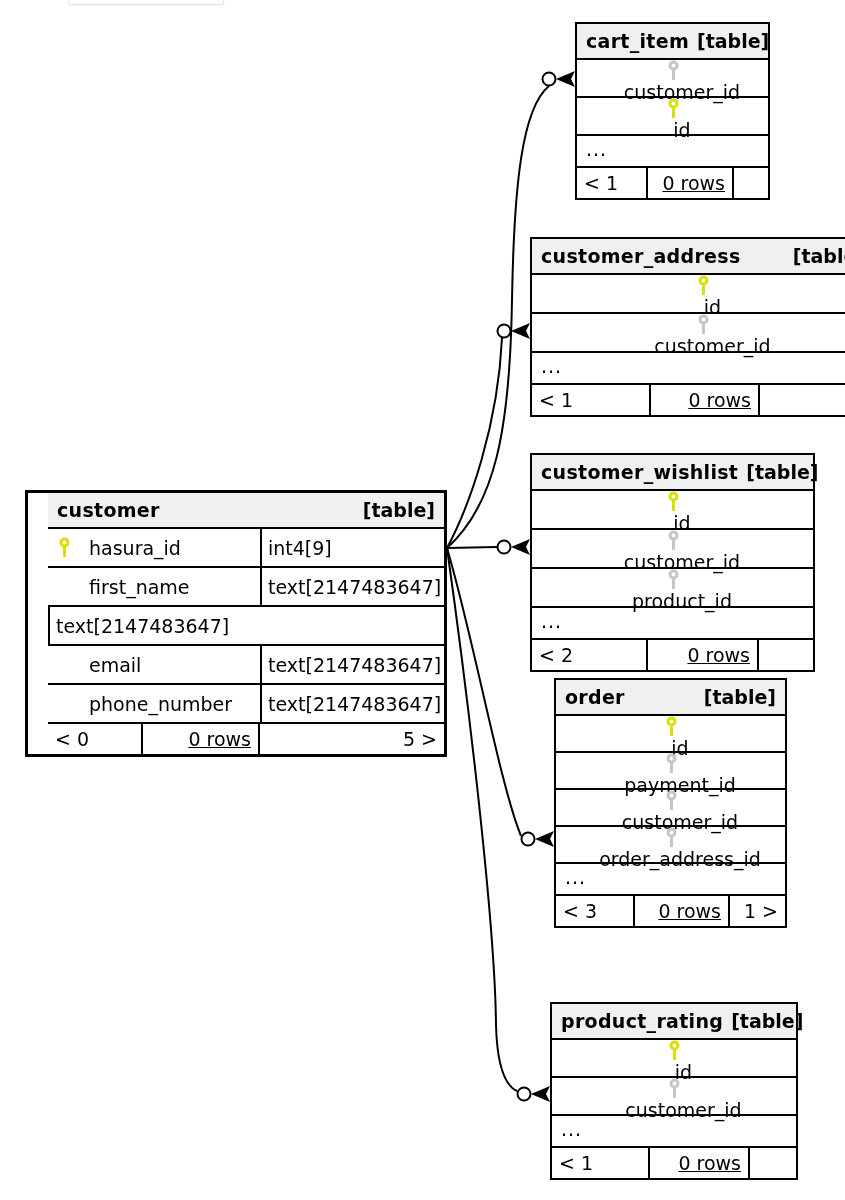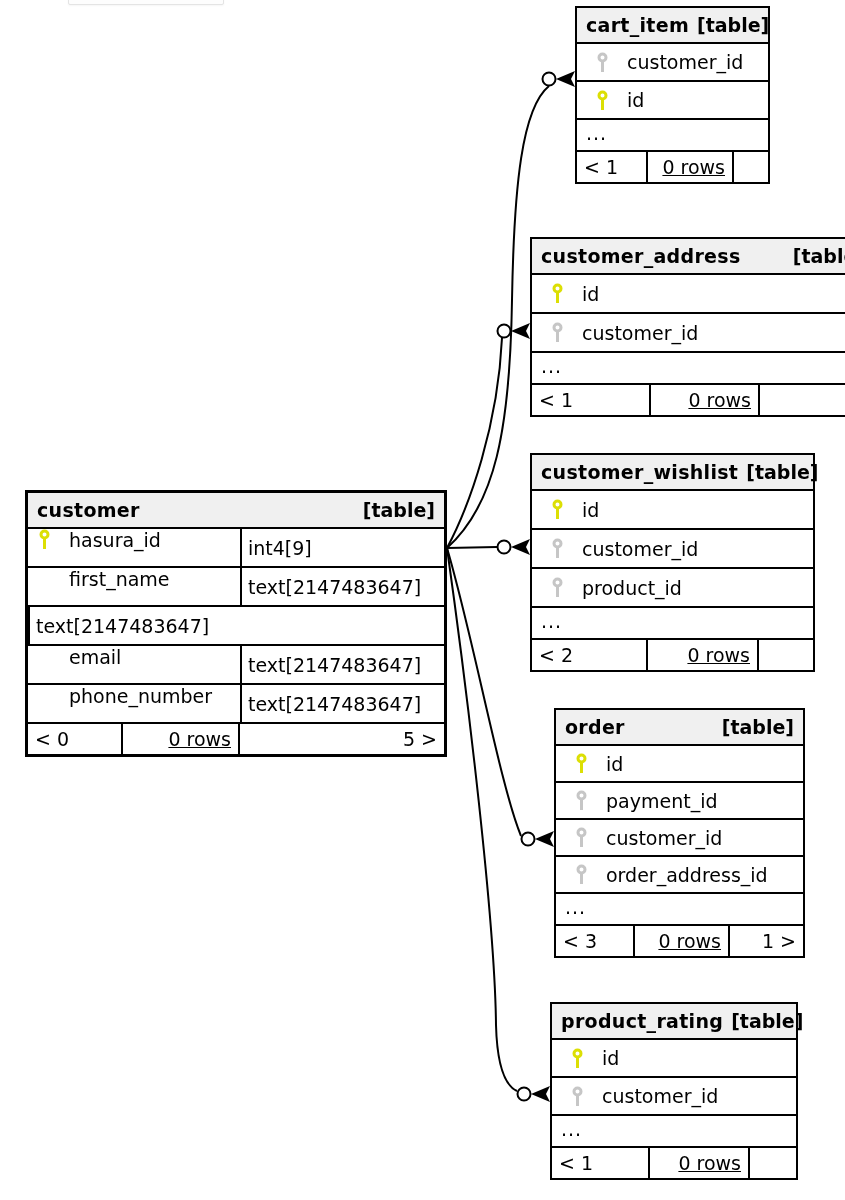--- a/index.html
+++ b/index.html
@@ -51,20 +51,21 @@
   }
   .tbl {
     position: absolute;
     background: #ffffff;
     border: 2px solid #000000;
     box-sizing: border-box;
     font-size: 19px;
   }
   .tbl.focal {
     border-width: 3px;
+    padding-left: 20px;
   }
   .th {
     display: flex;
     align-items: center;
     justify-content: space-between;
     gap: 8px;
     height: 36px;
     box-sizing: border-box;
     padding: 0 9px 0 9px;
     background: var(--header-bg, #f0f0f0);
@@ -80,20 +81,21 @@
     white-space: nowrap;
   }
   .r {
     display: flex;
     align-items: center;
     height: 39px;
     box-sizing: border-box;
     padding-left: 19px;
     border-bottom: 2px solid #000000;
     background: #ffffff;
+    flex-direction: column;
   }
   .tbl.h37 .r { height: 37px; }
   .tbl.h38 .r { height: 38px; }
   .k {
     display: inline-flex;
     width: 13px;
     justify-content: center;
     margin-right: 18px;
     flex: 0 0 auto;
   }
@@ -103,21 +105,21 @@
   .cn { white-space: nowrap; }
   .grid-r {
     display: grid;
     grid-template-columns: 212px auto;
     height: 39px;
     box-sizing: border-box;
     border-bottom: 2px solid #000000;
   }
   .grid-r .left {
     display: flex;
-    align-items: flex-start;
+    align-items: center;
     padding-left: 10px;
   }
   .grid-r .type {
     display: flex;
     align-items: center;
     border-left: 2px solid #000000;
     padding-left: 6px;
     white-space: nowrap;
   }
   .dots {
@@ -184,21 +186,21 @@
       <polygon points="535,839 554,831 550,839 554,847"></polygon>
     </g>
 
     <g>
       <path d="M447,548 C467,690 495,920 496,1025 C497,1062 504,1085 517,1091"></path>
       <circle cx="524" cy="1094" r="6.5"></circle>
       <polygon points="531,1094 550,1086 546,1094 550,1102"></polygon>
     </g>
   </svg>
 
-  <div class="tbl h38" style="left:575px;top:6px;width:195px">
+  <div class="tbl h38" style="left:575px;top:22px;width:195px">
     <div class="th">
       <span class="tn">cart_item</span>
       <span class="tt">[table]</span>
     </div>
     <div class="r">
       <span class="k fk">
           <svg width="13" height="21" viewBox="0 0 13 21">
             <circle cx="6.5" cy="5.5" r="3.5" fill="none" stroke="currentColor" stroke-width="3"></circle>
             <line x1="6.5" y1="9" x2="6.5" y2="20" stroke="currentColor" stroke-width="3"></line>
           </svg>
@@ -334,21 +336,21 @@
         </span>
       <span class="type">text[2147483647]</span>
     </div>
     <div class="tf" style="grid-template-columns:93px 119px auto">
       <span class="fl">&lt; 0</span>
       <span class="fc">0 rows</span>
       <span class="fr">5 &gt;</span>
     </div>
   </div>
 
-  <div class="tbl h37" style="left:554px;top:708px;width:251px">
+  <div class="tbl h37" style="left:554px;top:678px;width:233px">
     <div class="th">
       <span class="tn">order</span>
       <span class="tt">[table]</span>
     </div>
     <div class="r">
       <span class="k pk">
           <svg width="13" height="21" viewBox="0 0 13 21">
             <circle cx="6.5" cy="5.5" r="3.5" fill="none" stroke="currentColor" stroke-width="3"></circle>
             <line x1="6.5" y1="9" x2="6.5" y2="20" stroke="currentColor" stroke-width="3"></line>
           </svg>

